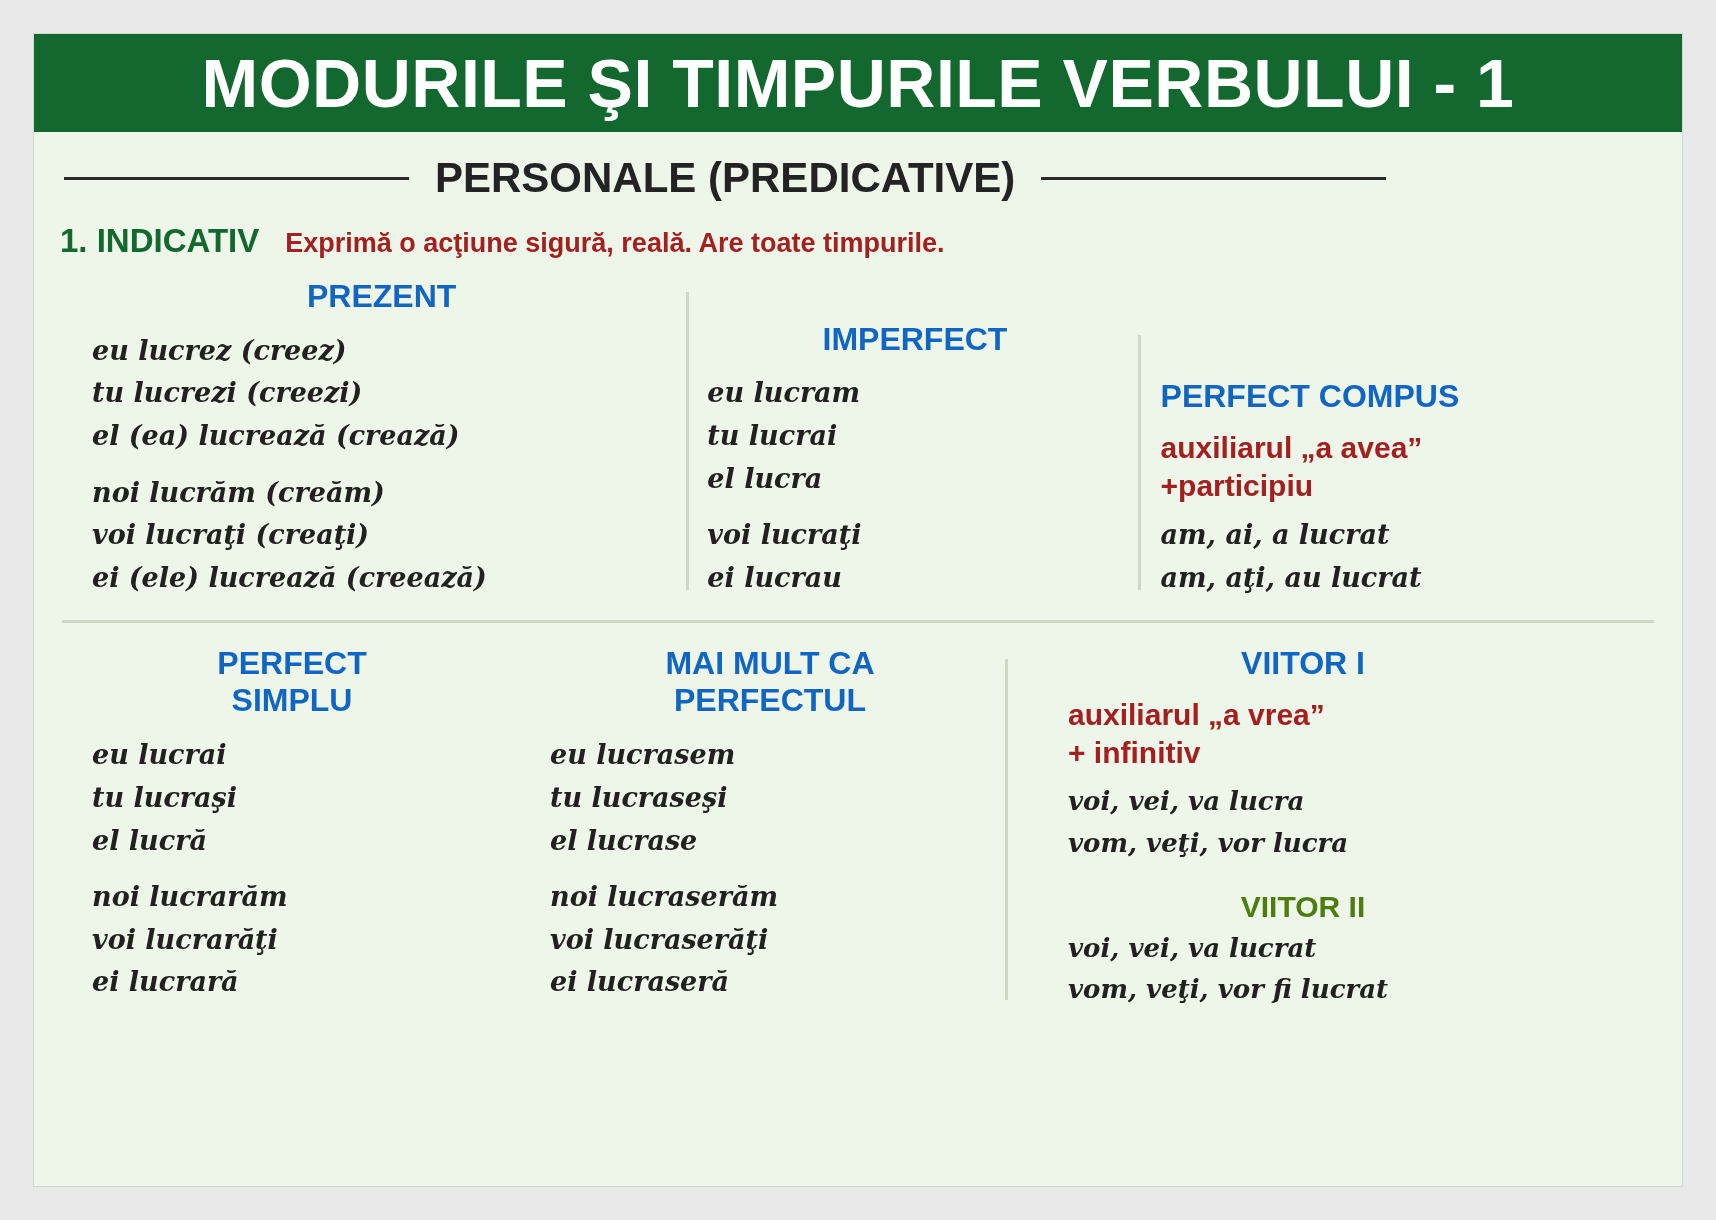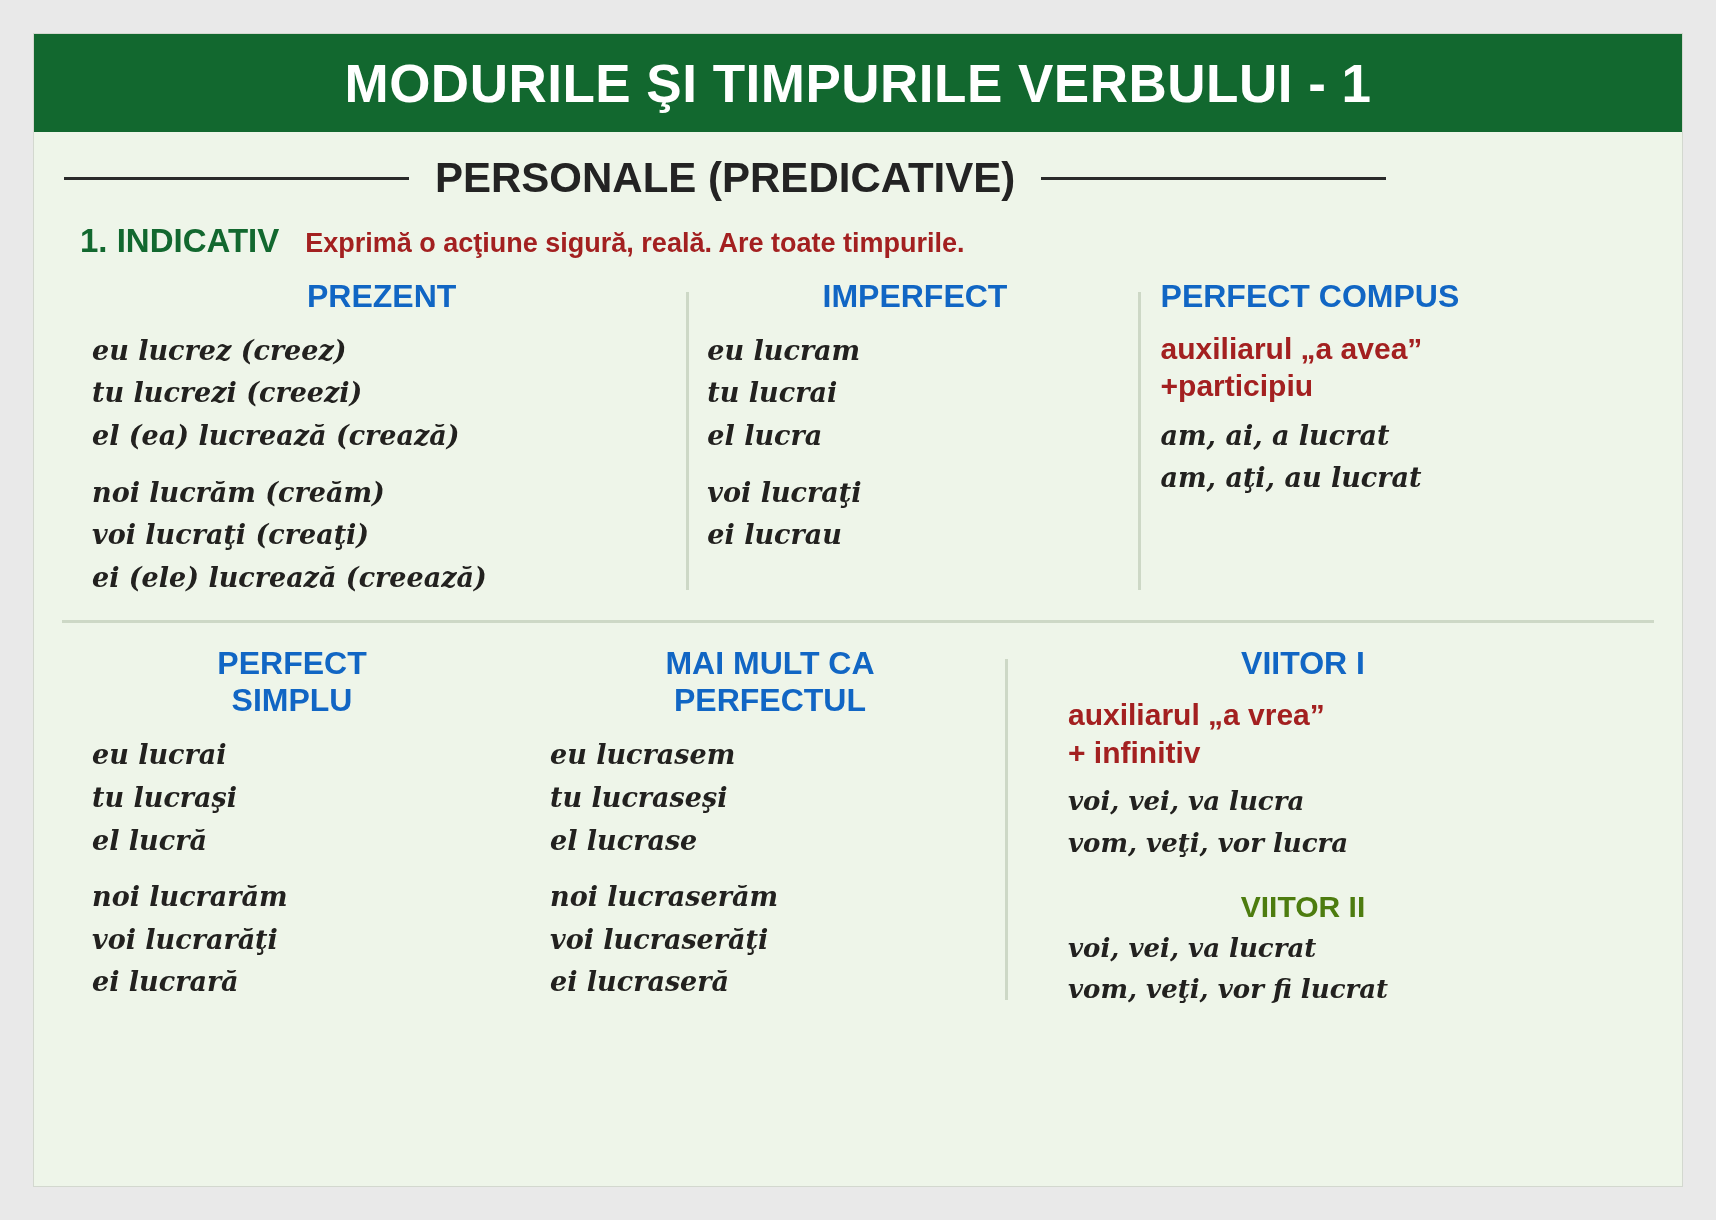--- a/index.html
+++ b/index.html
@@ -21,21 +21,21 @@
   }
   .title-bar {
     background: #12682f;
     height: 98px;
     display: flex;
     align-items: center;
     justify-content: center;
   }
   .title-bar .title {
     color: #ffffff;
-    font-size: 53px;
+    font-size: 68px;
     font-weight: bold;
     letter-spacing: 0.5px;
     white-space: nowrap;
   }
   .subtitle-row {
     display: flex;
     align-items: center;
     margin: 22px 30px 0 30px;
   }
   .subtitle-row .rule {
@@ -54,31 +54,31 @@
   .mood-line {
     display: flex;
     align-items: baseline;
     margin: 20px 0 0 26px;
   }
   .mood-name {
     color: #12682f;
     font-size: 33px;
     font-weight: bold;
     margin-right: 26px;
-    margin-left: 20px;
   }
   .mood-desc {
     color: #a32020;
     font-size: 27px;
     font-weight: bold;
   }
   .grid-top {
     display: flex;
     margin: 18px 40px 0 40px;
     padding-bottom: 8px;
+    align-items: flex-end;
   }
   .divider-h {
     height: 3px;
     background: #cdd8c6;
     margin: 12px 28px 0 28px;
   }
   .grid-bottom {
     display: flex;
     margin: 22px 40px 0 40px;
   }

